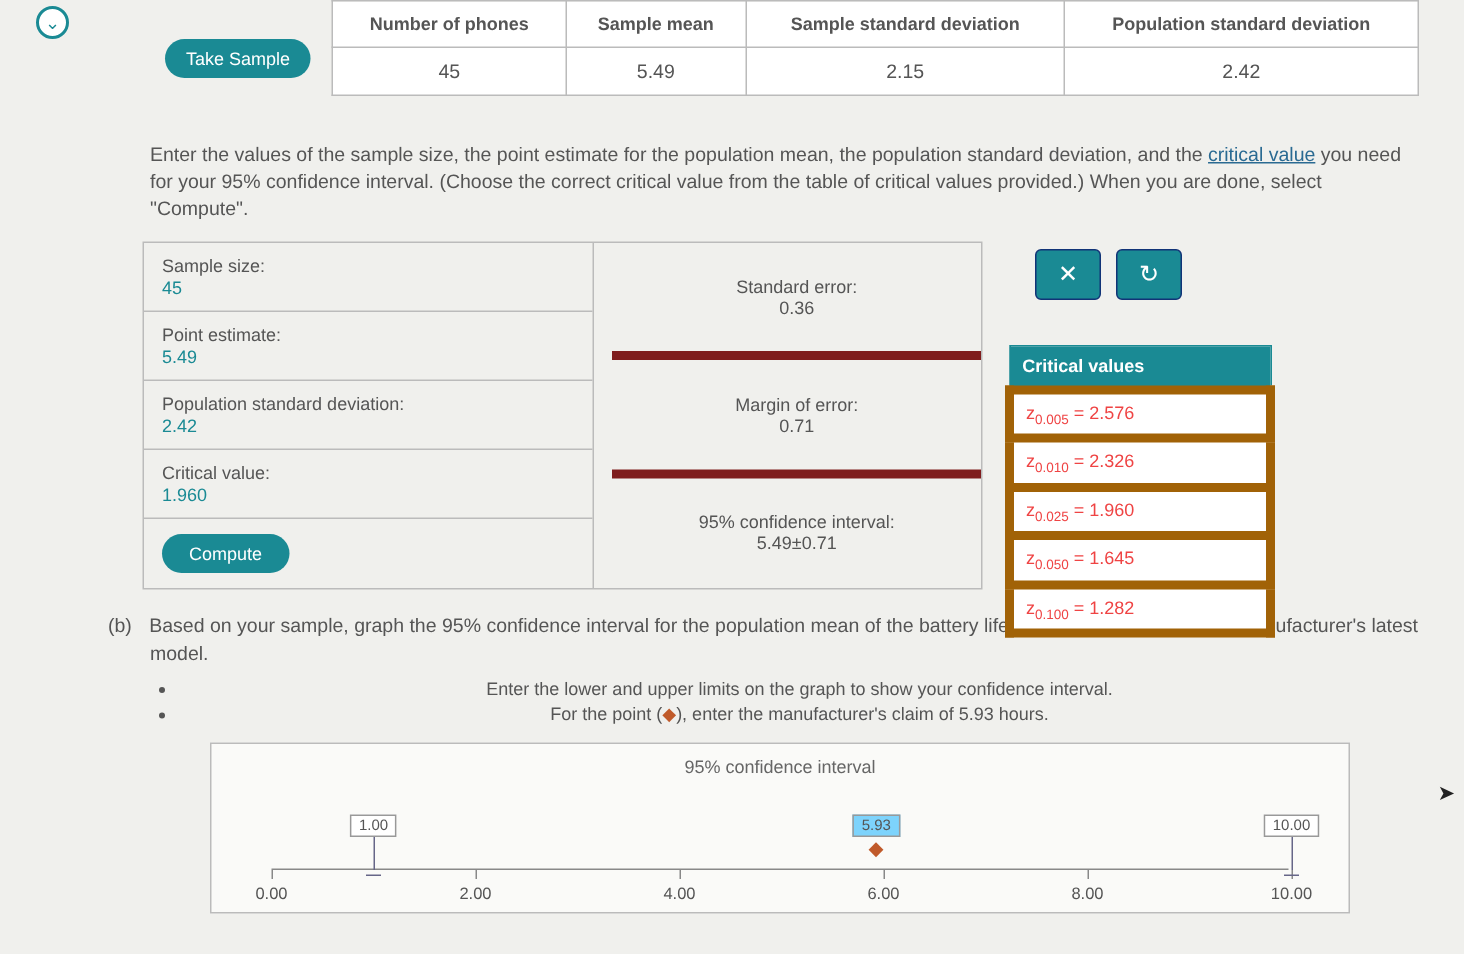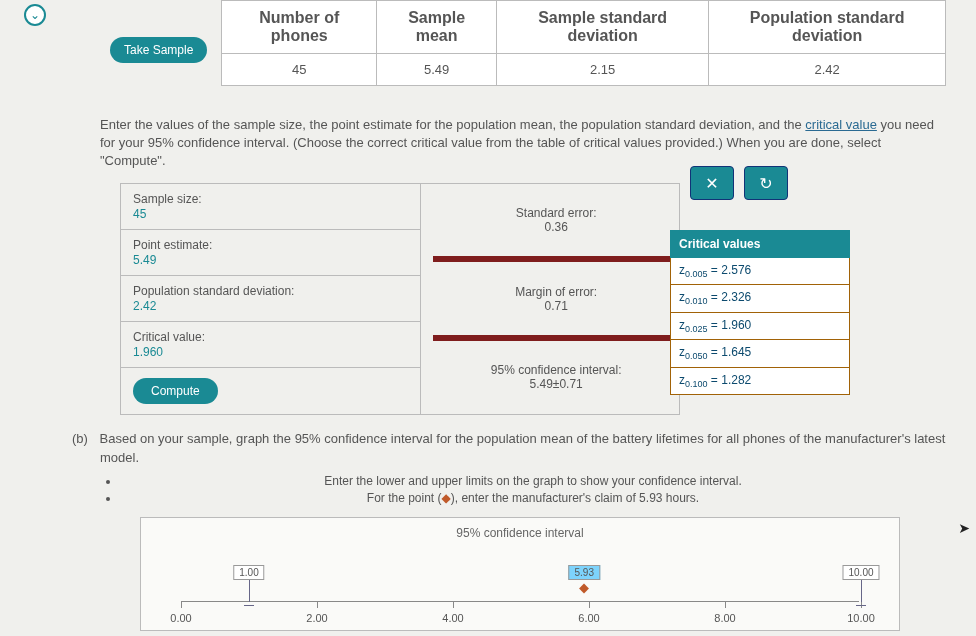--- a/index.html
+++ b/index.html
@@ -43,30 +43,30 @@
     flex:1;
   }
   table.sample th, table.sample td {
     border:1px solid #bbb;
     padding:8px 10px;
     text-align:center;
     font-weight:normal;
     background:#fff;
     color:#555;
   }
-  table.sample th { font-weight:bold; font-size:16px; }
+  table.sample th { font-weight:bold; font-size:12px; }
   .instr {
     margin:30px 0 12px 40px;
     color:#555; font-size:13px;
     line-height:1.4;
   }
   .instr .link { color:#2a6a92; text-decoration:underline; cursor:pointer;}
   
   .mid {
-    display:flex; gap:12px; margin-left:60px;
+    display:flex; gap:12px; margin-left:35px;
     border:1px solid #bbb;
     width:560px;
     position:relative;
   }
   .mid-left { border-right:1px solid #bbb; width:55%; }
   .mid-right { width:45%; display:flex; flex-direction:column; }
   .cell {
     padding:8px 12px;
     border-bottom:1px solid #bbb;
     font-size:12px;
@@ -111,24 +111,24 @@
     width:180px;
     margin-left:10px;
   }
   table.crit th {
     background:#1a8a94; color:#fff;
     padding:6px 8px; font-size:12px;
     border:1px solid #1a8a94;
     text-align:left;
   }
   table.crit td {
-    border:1px solid #a16207;
+    border:6px solid #a16207;
     padding:5px 8px;
     font-size:12px;
-    color:#0c4a6e;
+    color:#ef4444;
     background:#fff;
   }
   .sub { font-size:9px; vertical-align:sub;}
   
   .partb { margin:14px 0 6px 40px; font-size:13px; color:#555; line-height:1.5;}
   .partb-label { display:inline-block; margin-left:-28px; margin-right:8px;}
   .bullets { margin:6px 0 0 60px; font-size:12px; color:#555;}
   .bullets li { margin:3px 0;text-align:center;}
   .diamond { color:#c05a2a; }
   

